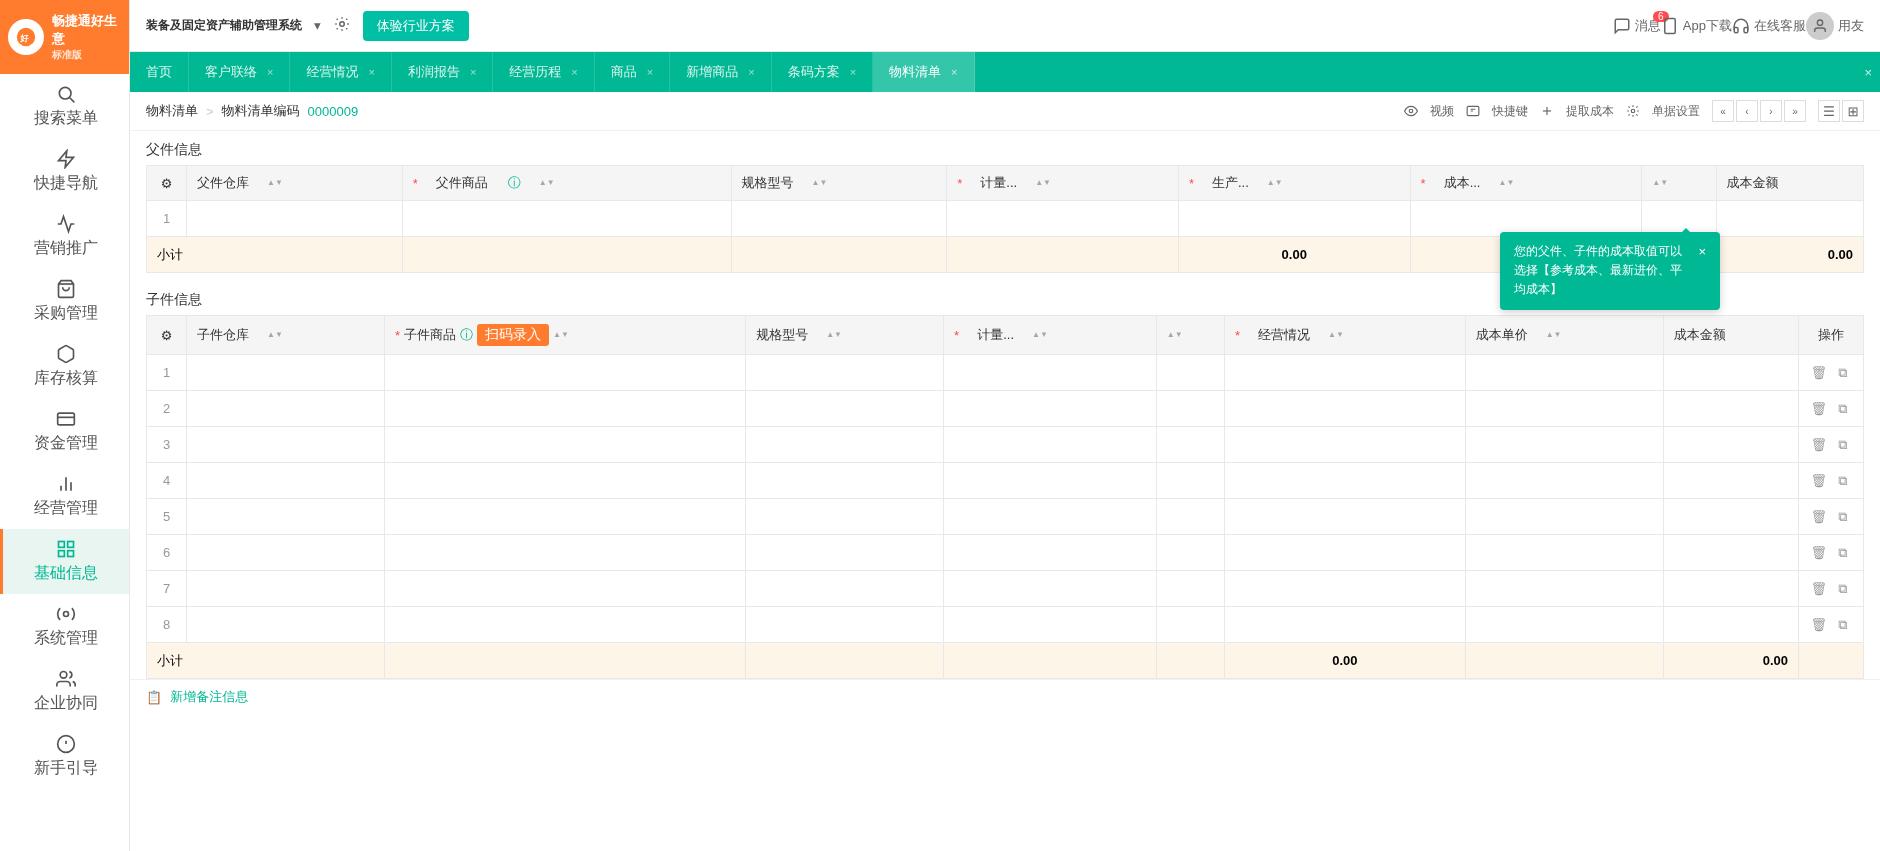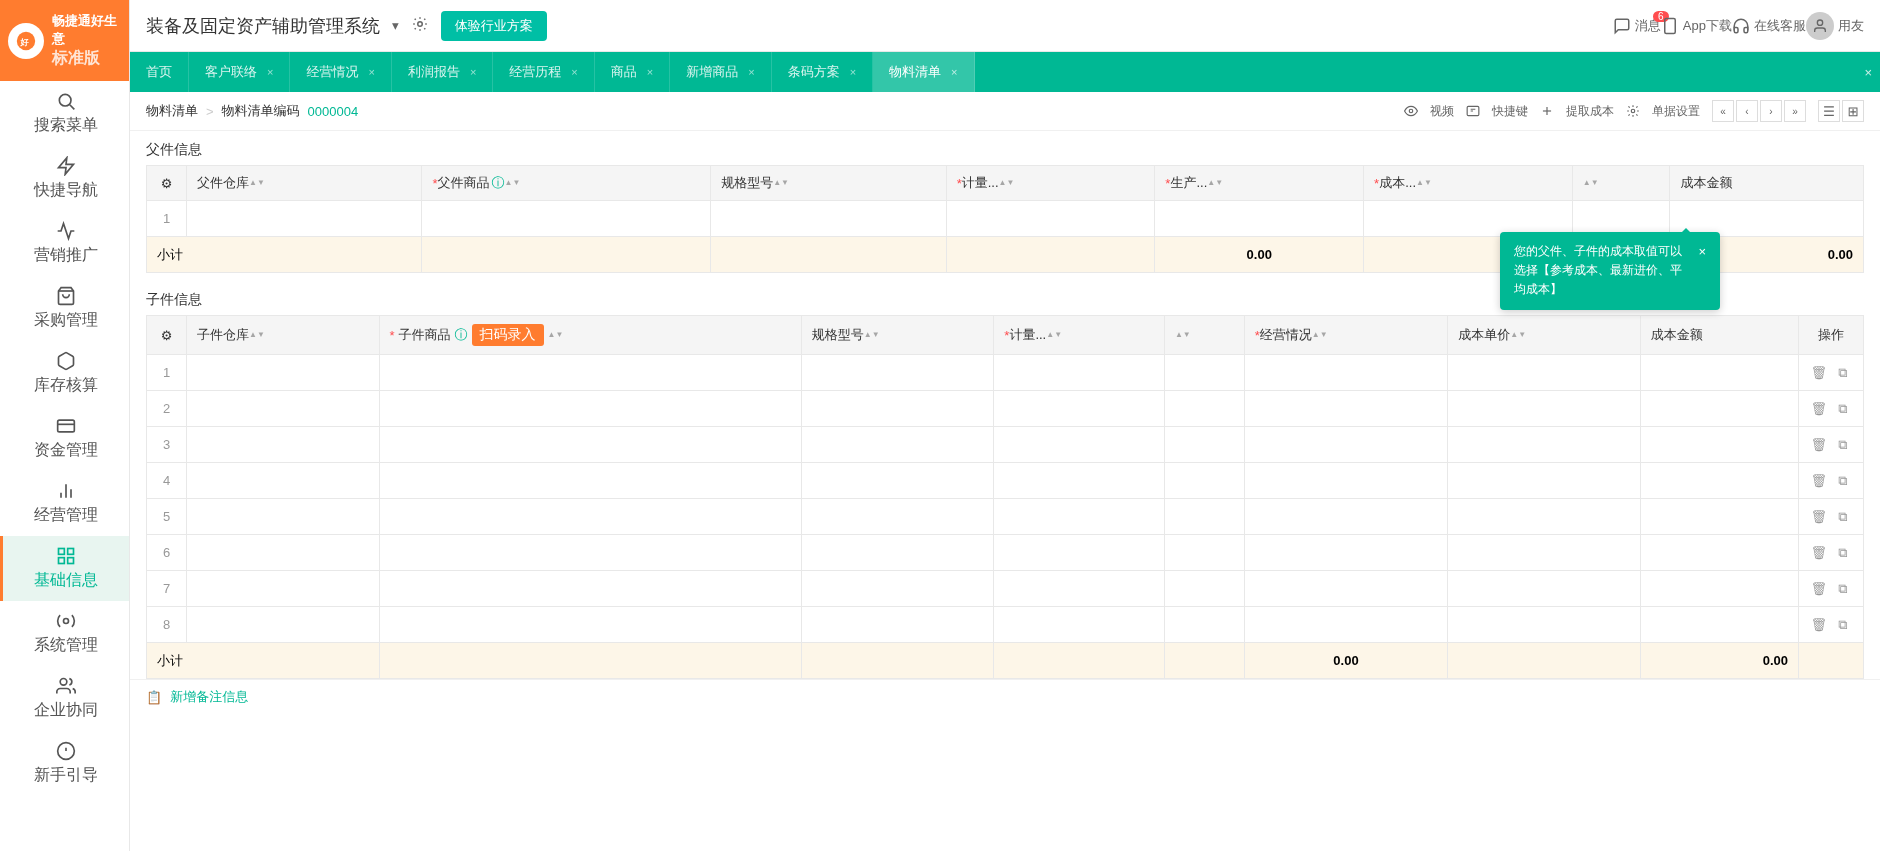--- a/index.html
+++ b/index.html
@@ -3,35 +3,35 @@
   <meta charset="utf-8">
   <style>
     * { box-sizing: border-box; margin: 0; padding: 0; }
     body { font-family: 'Microsoft YaHei', Arial, sans-serif; font-size: 13px; background: #f5f5f5; display: flex; height: 851px; overflow: hidden; }
 
     
     .sidebar { width: 130px; background: #fff; border-right: 1px solid #e8e8e8; display: flex; flex-direction: column; flex-shrink: 0; }
     .sidebar-logo { background: #ff7c2f; padding: 12px 8px; display: flex; align-items: center; gap: 8px; color: #fff; font-size: 13px; font-weight: bold; min-height: 52px; }
     .logo-icon { width: 36px; height: 36px; background: #fff; border-radius: 50%; display: flex; align-items: center; justify-content: center; flex-shrink: 0; }
     .logo-icon svg { width: 22px; height: 22px; }
-    .logo-sub { font-size: 16px; color: rgba(255,255,255,0.8); }
+    .logo-sub { font-size: 10px; color: rgba(255,255,255,0.8); }
     .sidebar-nav { flex: 1; overflow-y: auto; }
     .nav-item { display: flex; flex-direction: column; align-items: center; padding: 10px 4px; cursor: pointer; color: #555; font-size: 16px; border-left: 3px solid transparent; transition: all 0.2s; gap: 4px; }
     .nav-item.active { background: #fff3ed; color: #ff7c2f; border-left-color: #ff7c2f; }
     .nav-item svg { width: 20px; height: 20px; }
     .nav-item.highlight { background: #e8f5f0; color: #00b894; }
     .nav-item.highlight svg { color: #00b894; }
 
     
     .main { flex: 1; display: flex; flex-direction: column; overflow: hidden; }
 
     
     .top-header { background: #fff; height: 52px; display: flex; align-items: center; justify-content: space-between; padding: 0 16px; border-bottom: 1px solid #e8e8e8; flex-shrink: 0; }
     .header-left { display: flex; align-items: center; gap: 12px; }
-    .system-title { font-size: 18px; color: #333; }
+    .system-title { font-size: 12px; color: #333; font-weight: bold; }
     .dropdown-btn { background: none; border: none; cursor: pointer; color: #666; }
     .settings-btn { background: none; border: none; cursor: pointer; color: #666; }
     .trial-btn { background: #00bfa5; color: #fff; border: none; border-radius: 4px; padding: 6px 14px; cursor: pointer; font-size: 13px; }
     .header-right { display: flex; align-items: center; gap: 0; color: #666; font-size: 13px; }
     .header-right-item { display: flex; align-items: center; gap: 4px; cursor: pointer; position: relative; }
     .badge { position: absolute; top: -6px; right: -8px; background: #ff4d4f; color: #fff; border-radius: 8px; padding: 0 4px; font-size: 10px; min-width: 16px; text-align: center; }
     .user-avatar { width: 28px; height: 28px; background: #ccc; border-radius: 50%; display: flex; align-items: center; justify-content: center; color: #666; }
 
     
     .nav-tabs { background: #00b894; display: flex; align-items: center; height: 40px; flex-shrink: 0; overflow: hidden; }
@@ -73,21 +73,21 @@
     .tooltip-popup { position: absolute; top: 140px; right: 160px; background: #00b894; color: #fff; border-radius: 4px; padding: 10px 14px; font-size: 12px; line-height: 1.6; z-index: 100; max-width: 220px; box-shadow: 0 2px 8px rgba(0,0,0,0.2); }
     .tooltip-popup::before { content: ''; position: absolute; top: -8px; right: 30px; border: 4px solid transparent; border-bottom-color: #00b894; }
     .tooltip-close { float: right; cursor: pointer; margin-left: 8px; font-size: 13px; }
 
     
     .action-icons { display: flex; align-items: center; justify-content: center; gap: 4px; }
     .action-icon { width: 20px; height: 20px; display: flex; align-items: center; justify-content: center; cursor: pointer; color: #999; }
 
     
     .bottom-bar { padding: 8px 16px; border-top: 1px solid #f0f0f0; display: flex; align-items: center; gap: 8px; color: #666; font-size: 13px; background: #fff; }
-    .th-sort { display: flex; align-items: center; gap: 0; }
+    .th-sort { display: flex; align-items: center; gap: 18px; }
     .sort-arrows { display: flex; flex-direction: column; opacity: 0.4; font-size: 8px; line-height: 1; }
   </style>
 </head>
 <body>
 
 <div class="sidebar">
   <div class="sidebar-logo">
     <div class="logo-icon">
       <svg viewBox="0 0 24 24" fill="#ff7c2f">
           <circle cx="12" cy="12" r="10" fill="#ff7c2f"></circle>
@@ -272,21 +272,21 @@
     <div class="nav-tab-close">×</div>
   </div>
 
   <div class="content" style="position:relative;">
 
     <div class="breadcrumb-bar">
       <div class="breadcrumb">
         <span>物料清单</span>
         <span class="breadcrumb-sep">&gt;</span>
         <span>物料清单编码</span>
-        <span class="breadcrumb-code">0000004</span>
+        <span class="breadcrumb-code">0000009</span>
       </div>
       <div class="toolbar-right">
         <div class="toolbar-btn">
           <svg width="14" height="14" viewBox="0 0 24 24" fill="none" stroke="currentColor" stroke-width="2">
               <circle cx="12" cy="12" r="3"></circle>
               <path d="M1 12s4-8 11-8 11 8 11 8-4 8-11 8-11-8-11-8z"></path>
             </svg>
           <span>视频</span>
         </div>
         <div class="toolbar-btn">

